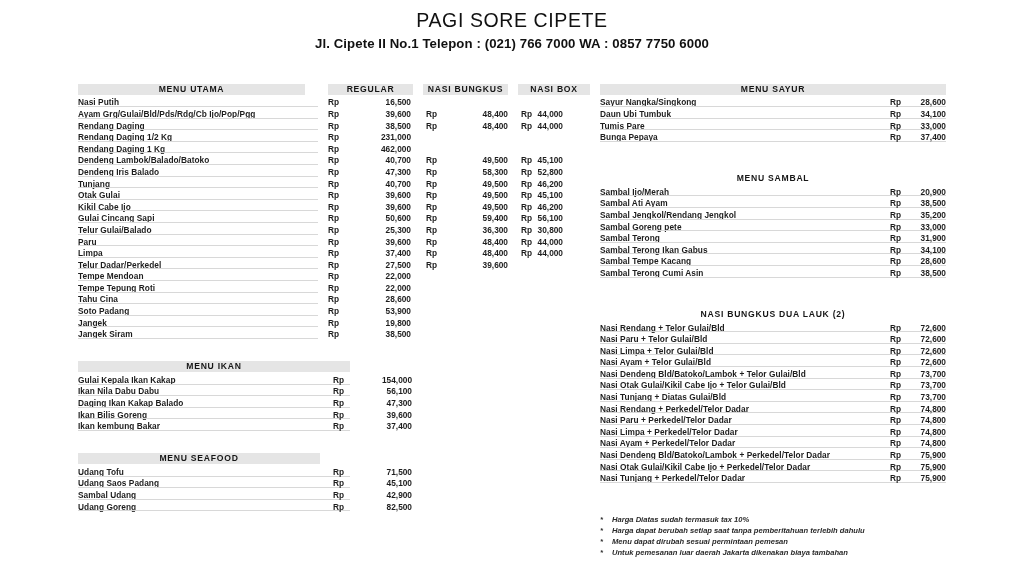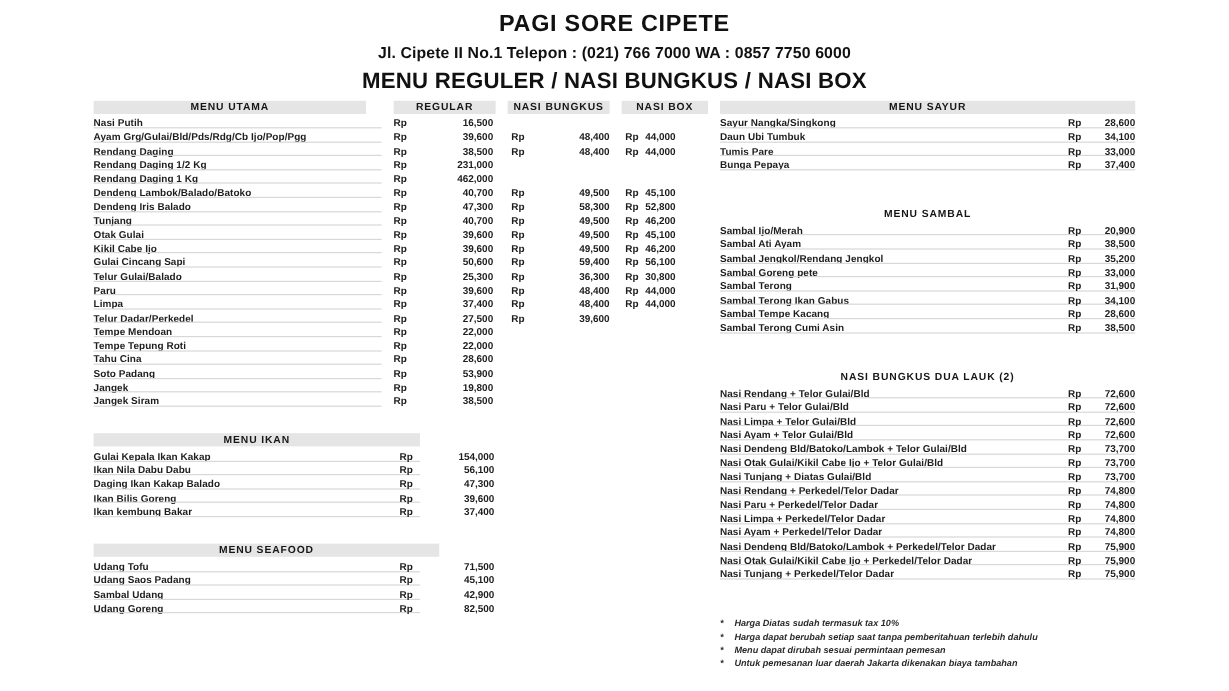--- a/index.html
+++ b/index.html
@@ -9,21 +9,21 @@
     font-family:"Liberation Sans","DejaVu Sans",sans-serif;
     color:#1b1b1b;
     overflow:hidden;
     position:relative;
   }
   .page{position:relative;width:1024px;height:576px;}
 
   
   .masthead{text-align:center;padding-top:10px;}
   .biz-name{
-    font-size:19.5px;font-weight:bold;letter-spacing:.6px;
+    font-size:19.5px;font-weight:normal;letter-spacing:.6px;
     line-height:1.12;color:#111;
   }
   .biz-contact{
     font-size:13.2px;font-weight:bold;letter-spacing:.1px;
     margin-top:4px;color:#111;
   }
   .menu-kind{
     font-size:18.5px;font-weight:bold;letter-spacing:.2px;
     margin-top:5px;color:#111;
   }
@@ -108,21 +108,20 @@
   .note .star{position:absolute;left:0;top:0;}
 </style>
 </head>
 <body>
 
 <div class="page">
 
   <div class="masthead">
     <div class="biz-name">PAGI SORE CIPETE</div>
     <div class="biz-contact">Jl. Cipete II No.1  Telepon : (021) 766 7000  WA : 0857 7750 6000</div>
-    <div class="menu-kind">MENU REGULER / NASI BUNGKUS / NASI BOX</div>
   </div>
 
   <div class="cols">
 
     <div class="col-left">
 
       <div class="hdrrow">
         <div class="bar b-utama">MENU UTAMA</div>
         <div class="bar b-reg">REGULAR</div>
         <div class="bar b-bung">NASI BUNGKUS</div>
@@ -332,21 +331,21 @@
           </div>
           <div class="row">
             <span class="name">Ikan kembung Bakar</span>
             <span class="rule"></span>
             <span class="cur c-reg">Rp</span>
             <span class="amt a-reg">37,400</span>
           </div>
         </div>
 
       <div class="gap-md"></div>
-      <div class="bar" style="width:288px">MENU SEAFOOD</div>
+      <div class="bar" style="width:242px">MENU SEAFOOD</div>
       <div class="rows t-sub" id="t-seafood">
           <div class="row">
             <span class="name">Udang Tofu</span>
             <span class="rule"></span>
             <span class="cur c-reg">Rp</span>
             <span class="amt a-reg">71,500</span>
           </div>
           <div class="row">
             <span class="name">Udang Saos Padang</span>
             <span class="rule"></span>

